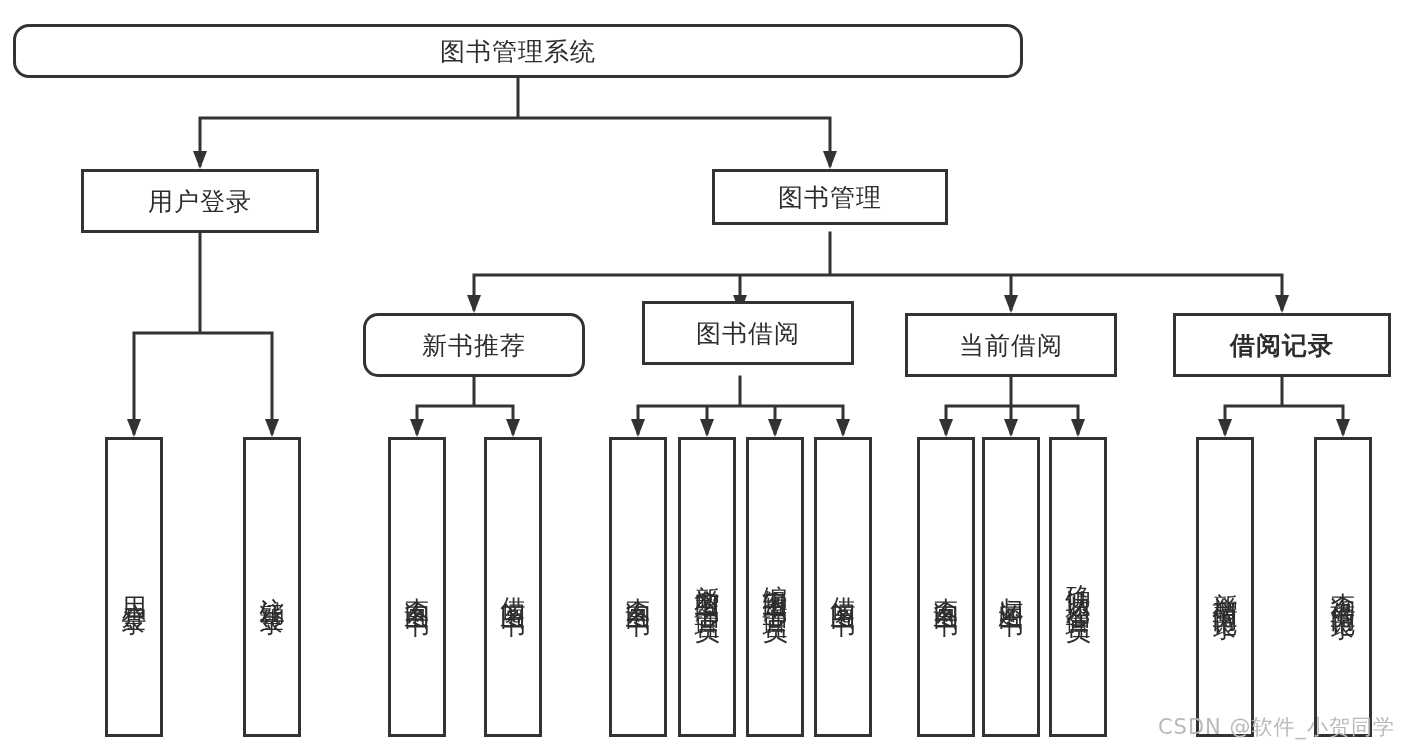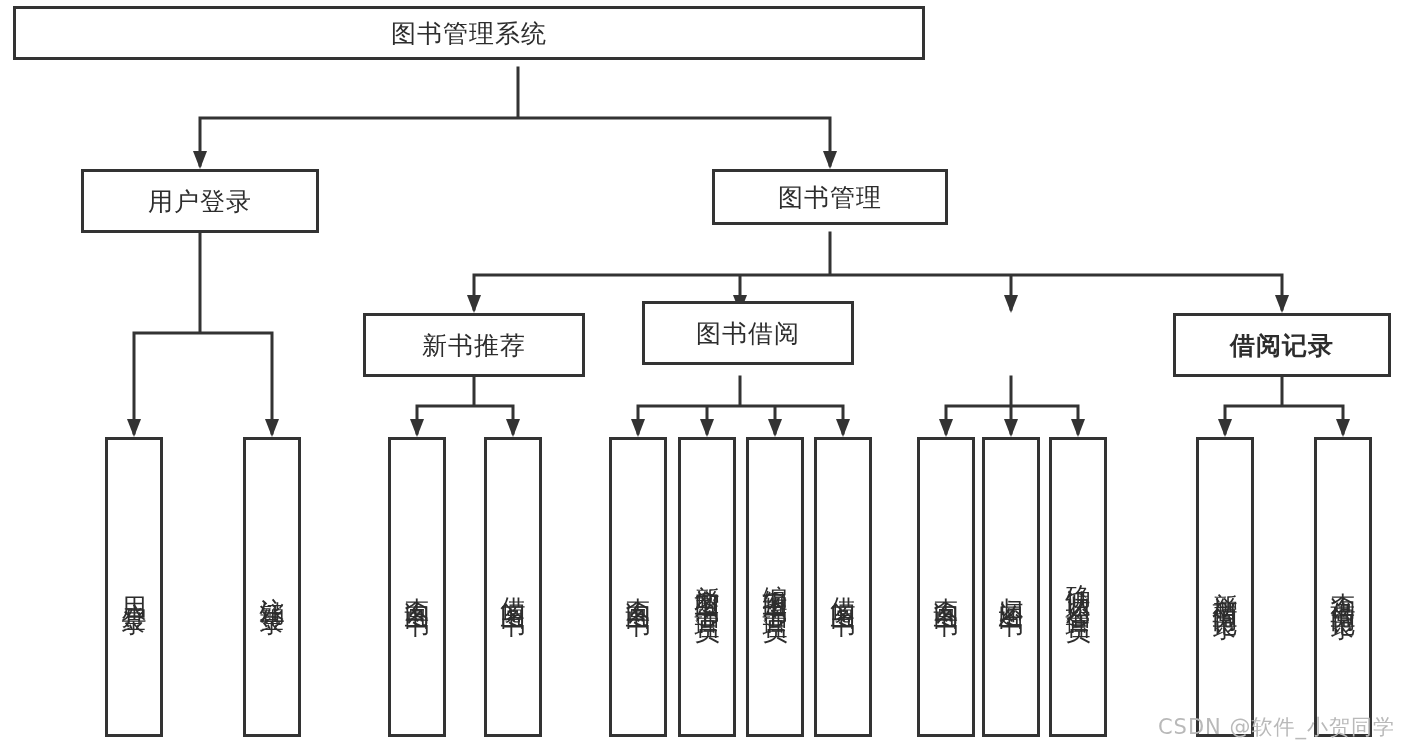--- a/index.html
+++ b/index.html
@@ -81,36 +81,39 @@
       <polygon points="768,419 782,419 775,437"></polygon>
       <polygon points="836,419 850,419 843,437"></polygon>
       <polygon points="939,419 953,419 946,437"></polygon>
       <polygon points="1004,419 1018,419 1011,437"></polygon>
       <polygon points="1071,419 1085,419 1078,437"></polygon>
       <polygon points="1218,419 1232,419 1225,437"></polygon>
       <polygon points="1336,419 1350,419 1343,437"></polygon>
     </g>
   </svg>
 
-  <div class="box" style="left:13px; top:6px; width:912px; height:54px;">
+  <div class="box" style="left:13px; top:24px; width:1010px; height:54px;border-radius:16px;">
     <span class="hlabel">图书管理系统</span>
   </div>
 
   <div class="box" style="left:81px; top:169px; width:238px; height:64px;">
     <span class="hlabel">用户登录</span>
   </div>
   <div class="box" style="left:712px; top:169px; width:236px; height:56px;">
     <span class="hlabel">图书管理</span>
   </div>
 
-  <div class="box" style="left:363px; top:313px; width:222px; height:64px;">
+  <div class="box" style="left:363px; top:313px; width:222px; height:64px;border-radius:15px;">
     <span class="hlabel">新书推荐</span>
   </div>
   <div class="box" style="left:634px; top:301px; width:212px; height:64px;margin-left:8px;">
     <span class="hlabel">图书借阅</span>
+  </div>
+  <div class="box" style="left:905px; top:313px; width:212px; height:64px;">
+    <span class="hlabel">当前借阅</span>
   </div>
   <div class="box" style="left:1173px; top:313px; width:218px; height:64px;font-weight:bold;">
     <span class="hlabel">借阅记录</span>
   </div>
 
   <div class="box leaf" style="left:105px;">
     <span class="vtext">用户登录</span>
   </div>
   <div class="box leaf" style="left:243px;">
     <span class="vtext">注销登录</span>

